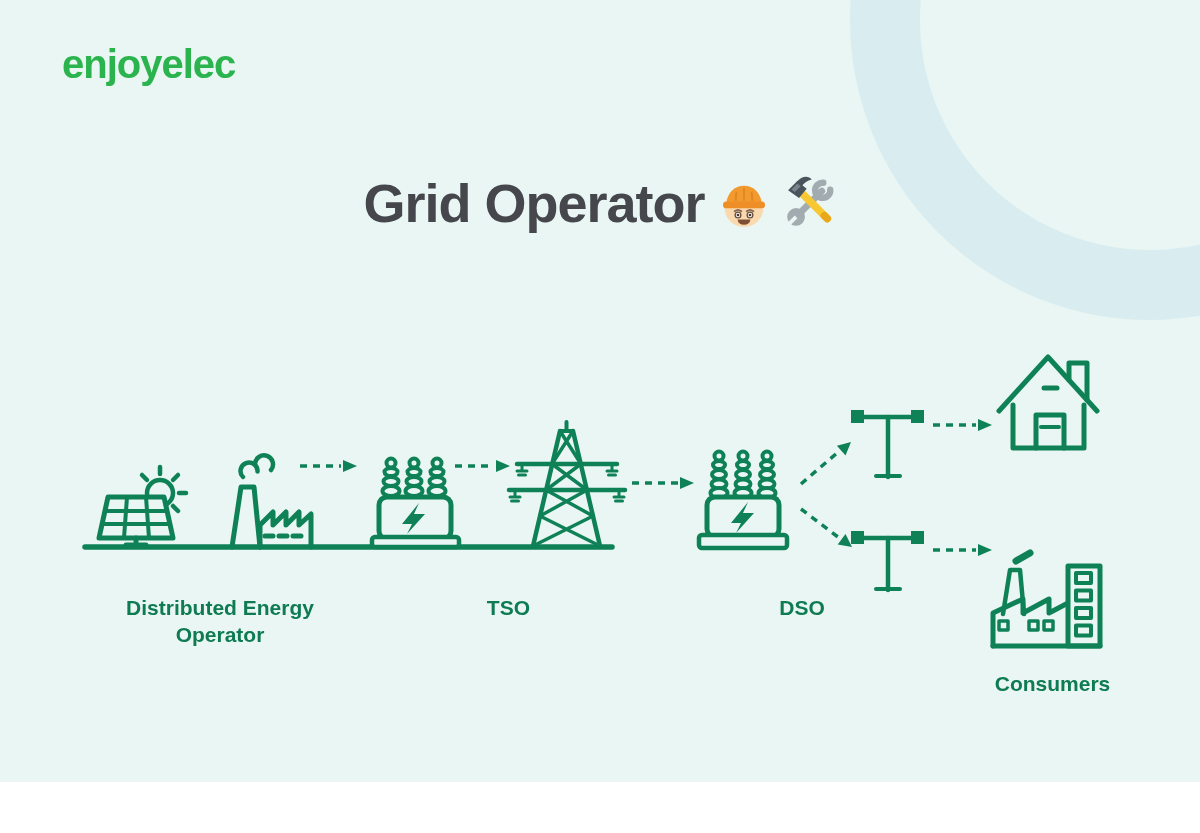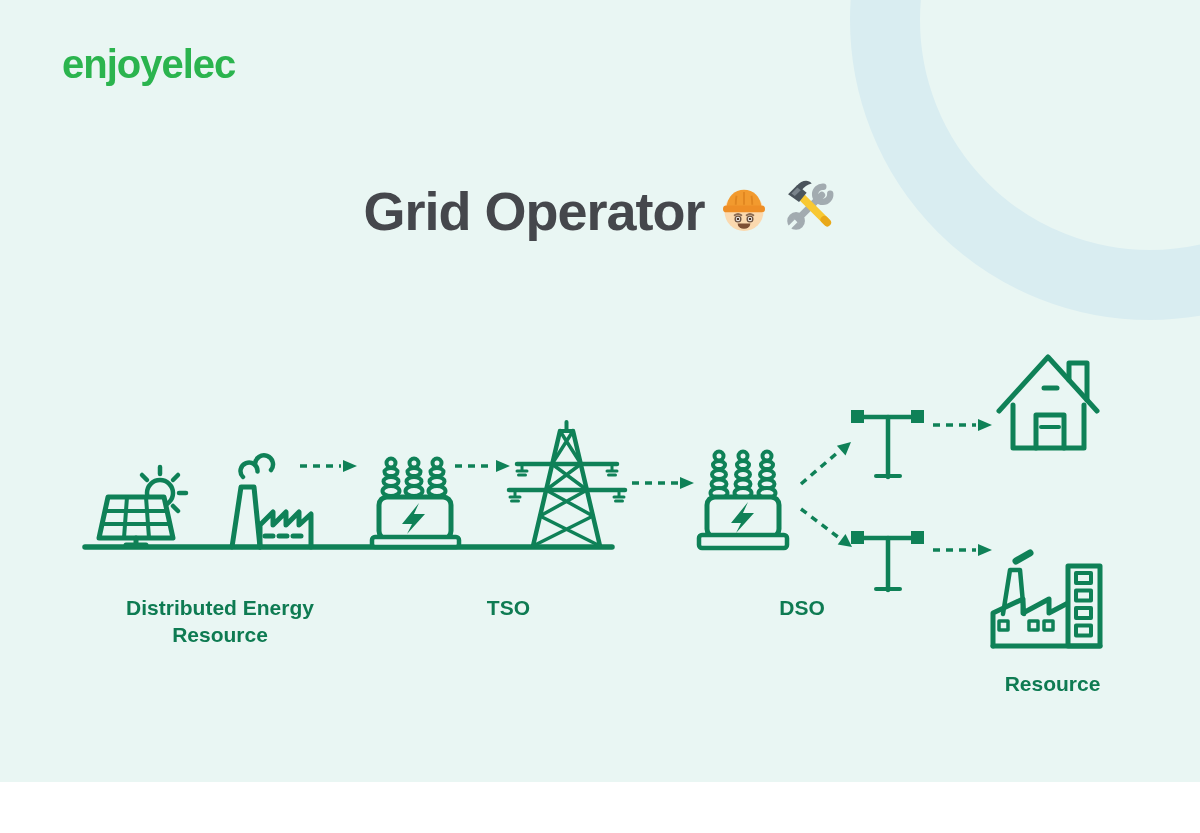--- a/index.html
+++ b/index.html
@@ -28,21 +28,20 @@
   .title-row{
     position:absolute;
     left:0;top:172px;width:1200px;
     display:flex;align-items:center;justify-content:center;gap:12px;
   }
   .title-text{
     font-size:54px;
     font-weight:bold;
     letter-spacing:-1px;
     color:#45474C;
-    margin-top:8px;
   }
   .emoji{width:54px;height:54px;flex:0 0 auto;}
   .diagram-svg{position:absolute;left:0;top:0;width:1200px;height:833px;}
   .lbl{
     position:absolute;
     text-align:center;
     color:#0E7B52;
     font-weight:bold;
     font-size:21px;
     line-height:1.3;
@@ -248,18 +247,18 @@
         <rect x="1029" y="621" width="9" height="9" stroke-width="3.5"></rect>
         <rect x="1044" y="621" width="9" height="9" stroke-width="3.5"></rect>
         <rect x="1076" y="573" width="15" height="10" stroke-width="4"></rect>
         <rect x="1076" y="590.5" width="15" height="10" stroke-width="4"></rect>
         <rect x="1076" y="608" width="15" height="10" stroke-width="4"></rect>
         <rect x="1076" y="625.5" width="15" height="10" stroke-width="4"></rect>
       </g>
     </g>
   </svg>
 
-  <div class="lbl lbl-der">Distributed Energy Resource</div>
+  <div class="lbl lbl-der">Distributed Energy Operator</div>
   <div class="lbl lbl-tso">TSO</div>
   <div class="lbl lbl-dso">DSO</div>
-  <div class="lbl lbl-consumers">Resource</div>
+  <div class="lbl lbl-consumers">Consumers</div>
 
 </div>
 
 </body></html>

